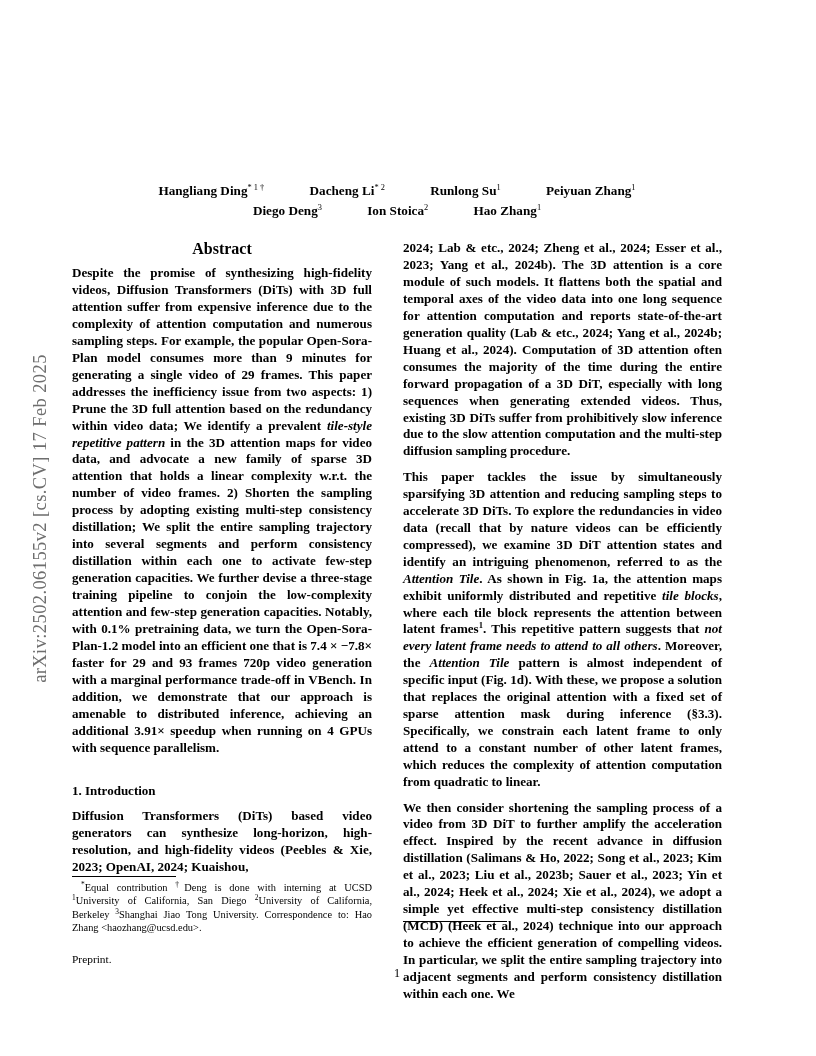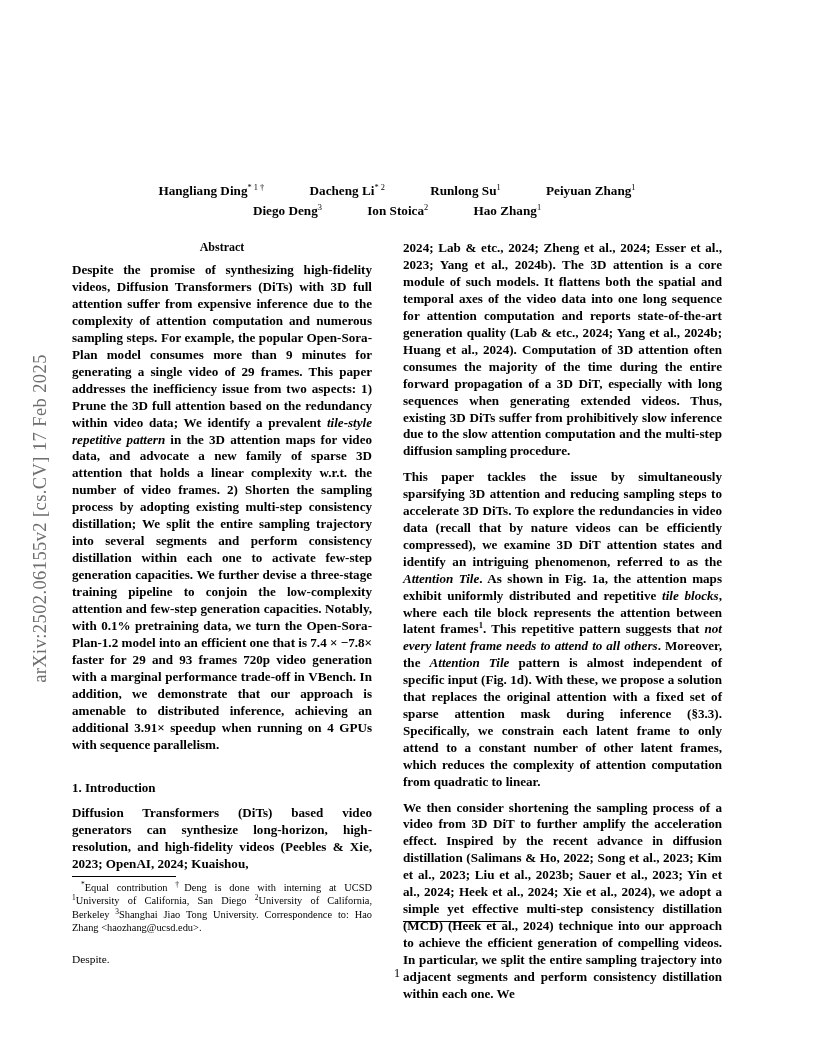--- a/index.html
+++ b/index.html
@@ -107,21 +107,21 @@
     width: 300px;
   }
   #col-right {
     position: absolute;
     left: 331px;
     top: 240px;
     width: 319px;
   }
 
   h2.abstract-head {
-    font-size: 12px;
+    font-size: 16px;
     font-weight: bold;
     text-align: center;
     margin: 0 0 7px 0;
     padding: 0;
   }
   h2.section-head {
     font-size: 13px;
     font-weight: bold;
     text-align: left;
     margin: 0 0 9px 0;
@@ -232,21 +232,21 @@
     <p class="body">2024; Lab &amp; etc., 2024; Zheng et al., 2024; Esser et al., 2023; Yang et al., 2024b). The 3D attention is a core module of such models. It flattens both the spatial and temporal axes of the video data into one long sequence for attention computation and reports state-of-the-art generation quality (Lab &amp; etc., 2024; Yang et al., 2024b; Huang et al., 2024). Computation of 3D attention often consumes the majority of the time during the entire forward propagation of a 3D DiT, especially with long sequences when generating extended videos. Thus, existing 3D DiTs suffer from prohibitively slow inference due to the slow attention computation and the multi-step diffusion sampling procedure.</p>
 
     <p class="body"><span>This paper tackles the issue by simultaneously sparsifying 3D attention and reducing sampling steps to accelerate 3D DiTs. To explore the redundancies in video data (recall that by nature videos can be efficiently compressed), we examine 3D DiT attention states and identify an intriguing phenomenon, referred to as the </span><i>Attention Tile</i><span>. As shown in Fig. 1a, the attention maps exhibit uniformly distributed and repetitive </span><i>tile blocks</i><span>, where each tile block represents the attention between latent frames</span><sup class="fnref">1</sup><span>. This repetitive pattern suggests that </span><i>not every latent frame needs to attend to all others</i><span>. Moreover, the </span><i>Attention Tile</i><span> pattern is almost independent of specific input (Fig. 1d). With these, we propose a solution that replaces the original attention with a fixed set of sparse attention mask during inference (§3.3). Specifically, we constrain each latent frame to only attend to a constant number of other latent frames, which reduces the complexity of attention computation from quadratic to linear.</span></p>
 
     <p class="body last">We then consider shortening the sampling process of a video from 3D DiT to further amplify the acceleration effect. Inspired by the recent advance in diffusion distillation (Salimans &amp; Ho, 2022; Song et al., 2023; Kim et al., 2023; Liu et al., 2023b; Sauer et al., 2023; Yin et al., 2024; Heek et al., 2024; Xie et al., 2024), we adopt a simple yet effective multi-step consistency distillation (MCD) (Heek et al., 2024) technique into our approach to achieve the efficient generation of compelling videos. In particular, we split the entire sampling trajectory into adjacent segments and perform consistency distillation within each one. We</p>
   </div>
 
   <div class="footnote-area" id="footnote-left">
     <div class="fn-rule"></div>
     <p class="footnote"><span class="fn-indent"></span><sup>*</sup><span>Equal contribution </span><sup>†</sup><span>Deng is done with interning at UCSD </span><sup>1</sup><span>University of California, San Diego </span><sup>2</sup><span>University of California, Berkeley </span><sup>3</sup><span>Shanghai Jiao Tong University. Correspondence to: Hao Zhang &lt;haozhang@ucsd.edu&gt;.</span></p>
-    <p class="preprint">Despite.</p>
+    <p class="preprint">Preprint.</p>
   </div>
 
   <div class="footnote-area" id="footnote-right">
     <div class="fn-rule"></div>
   </div>
 
   <div id="page-number">1</div>
 
 </div>
 

